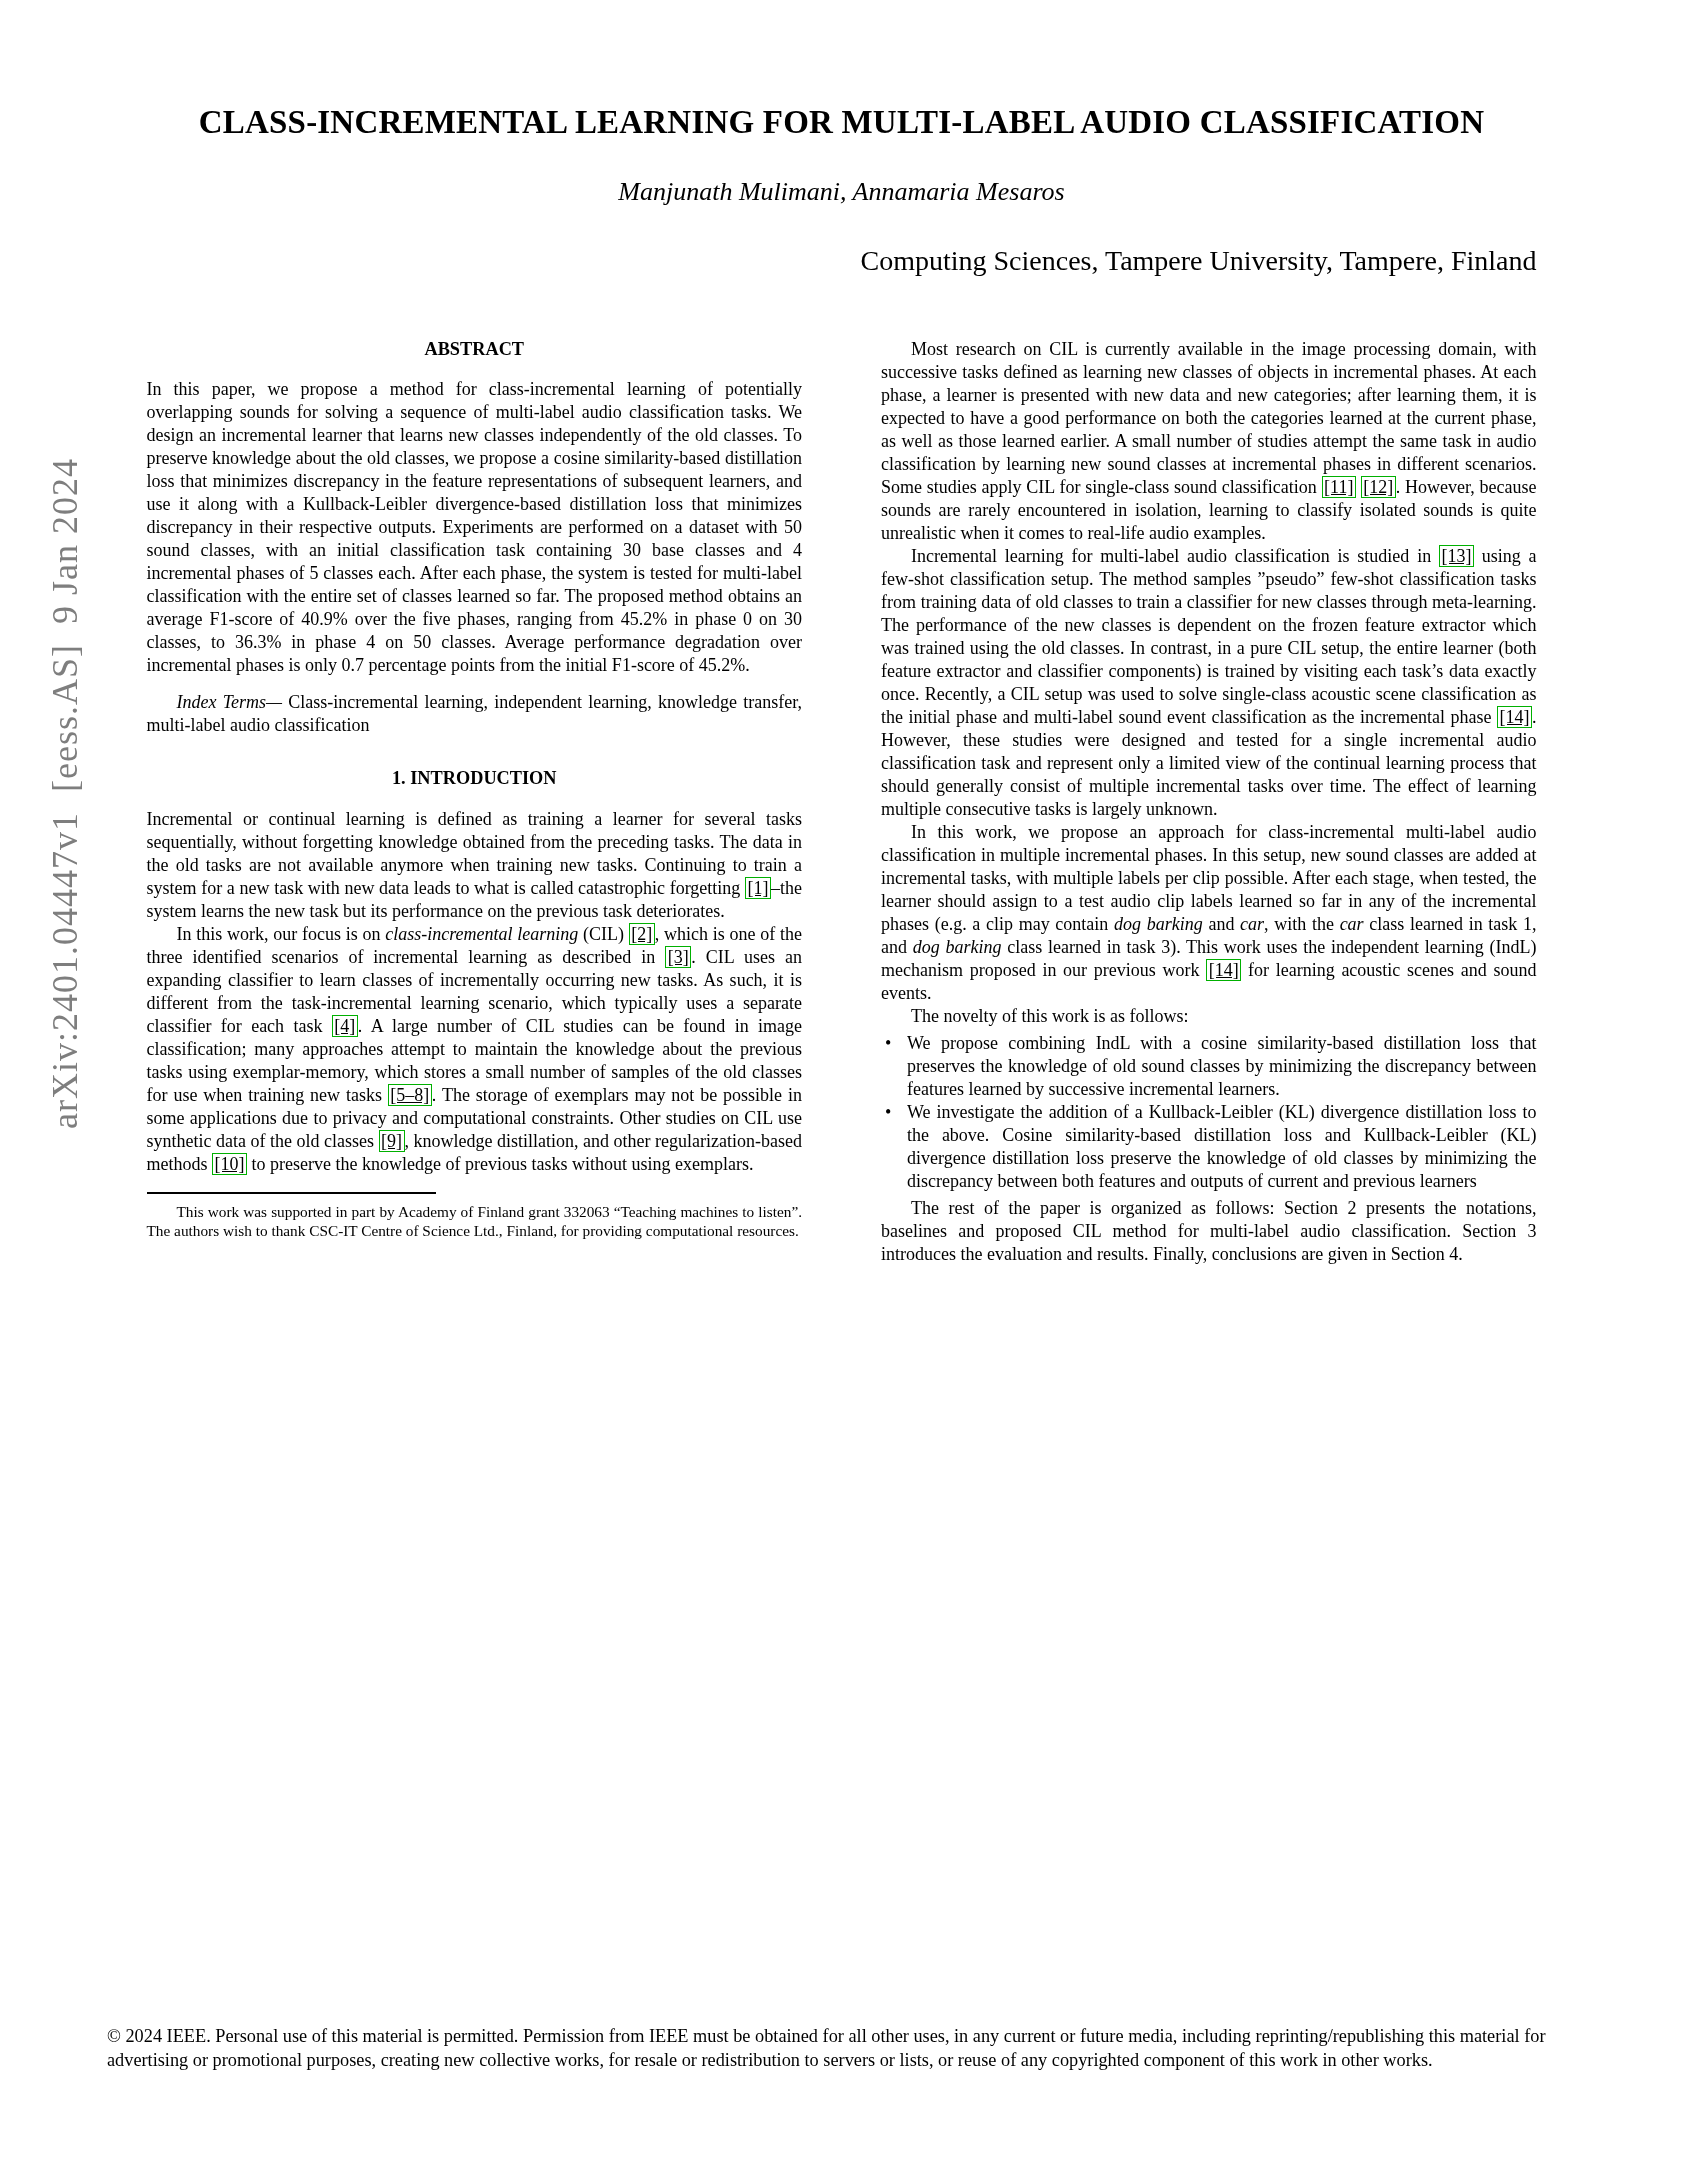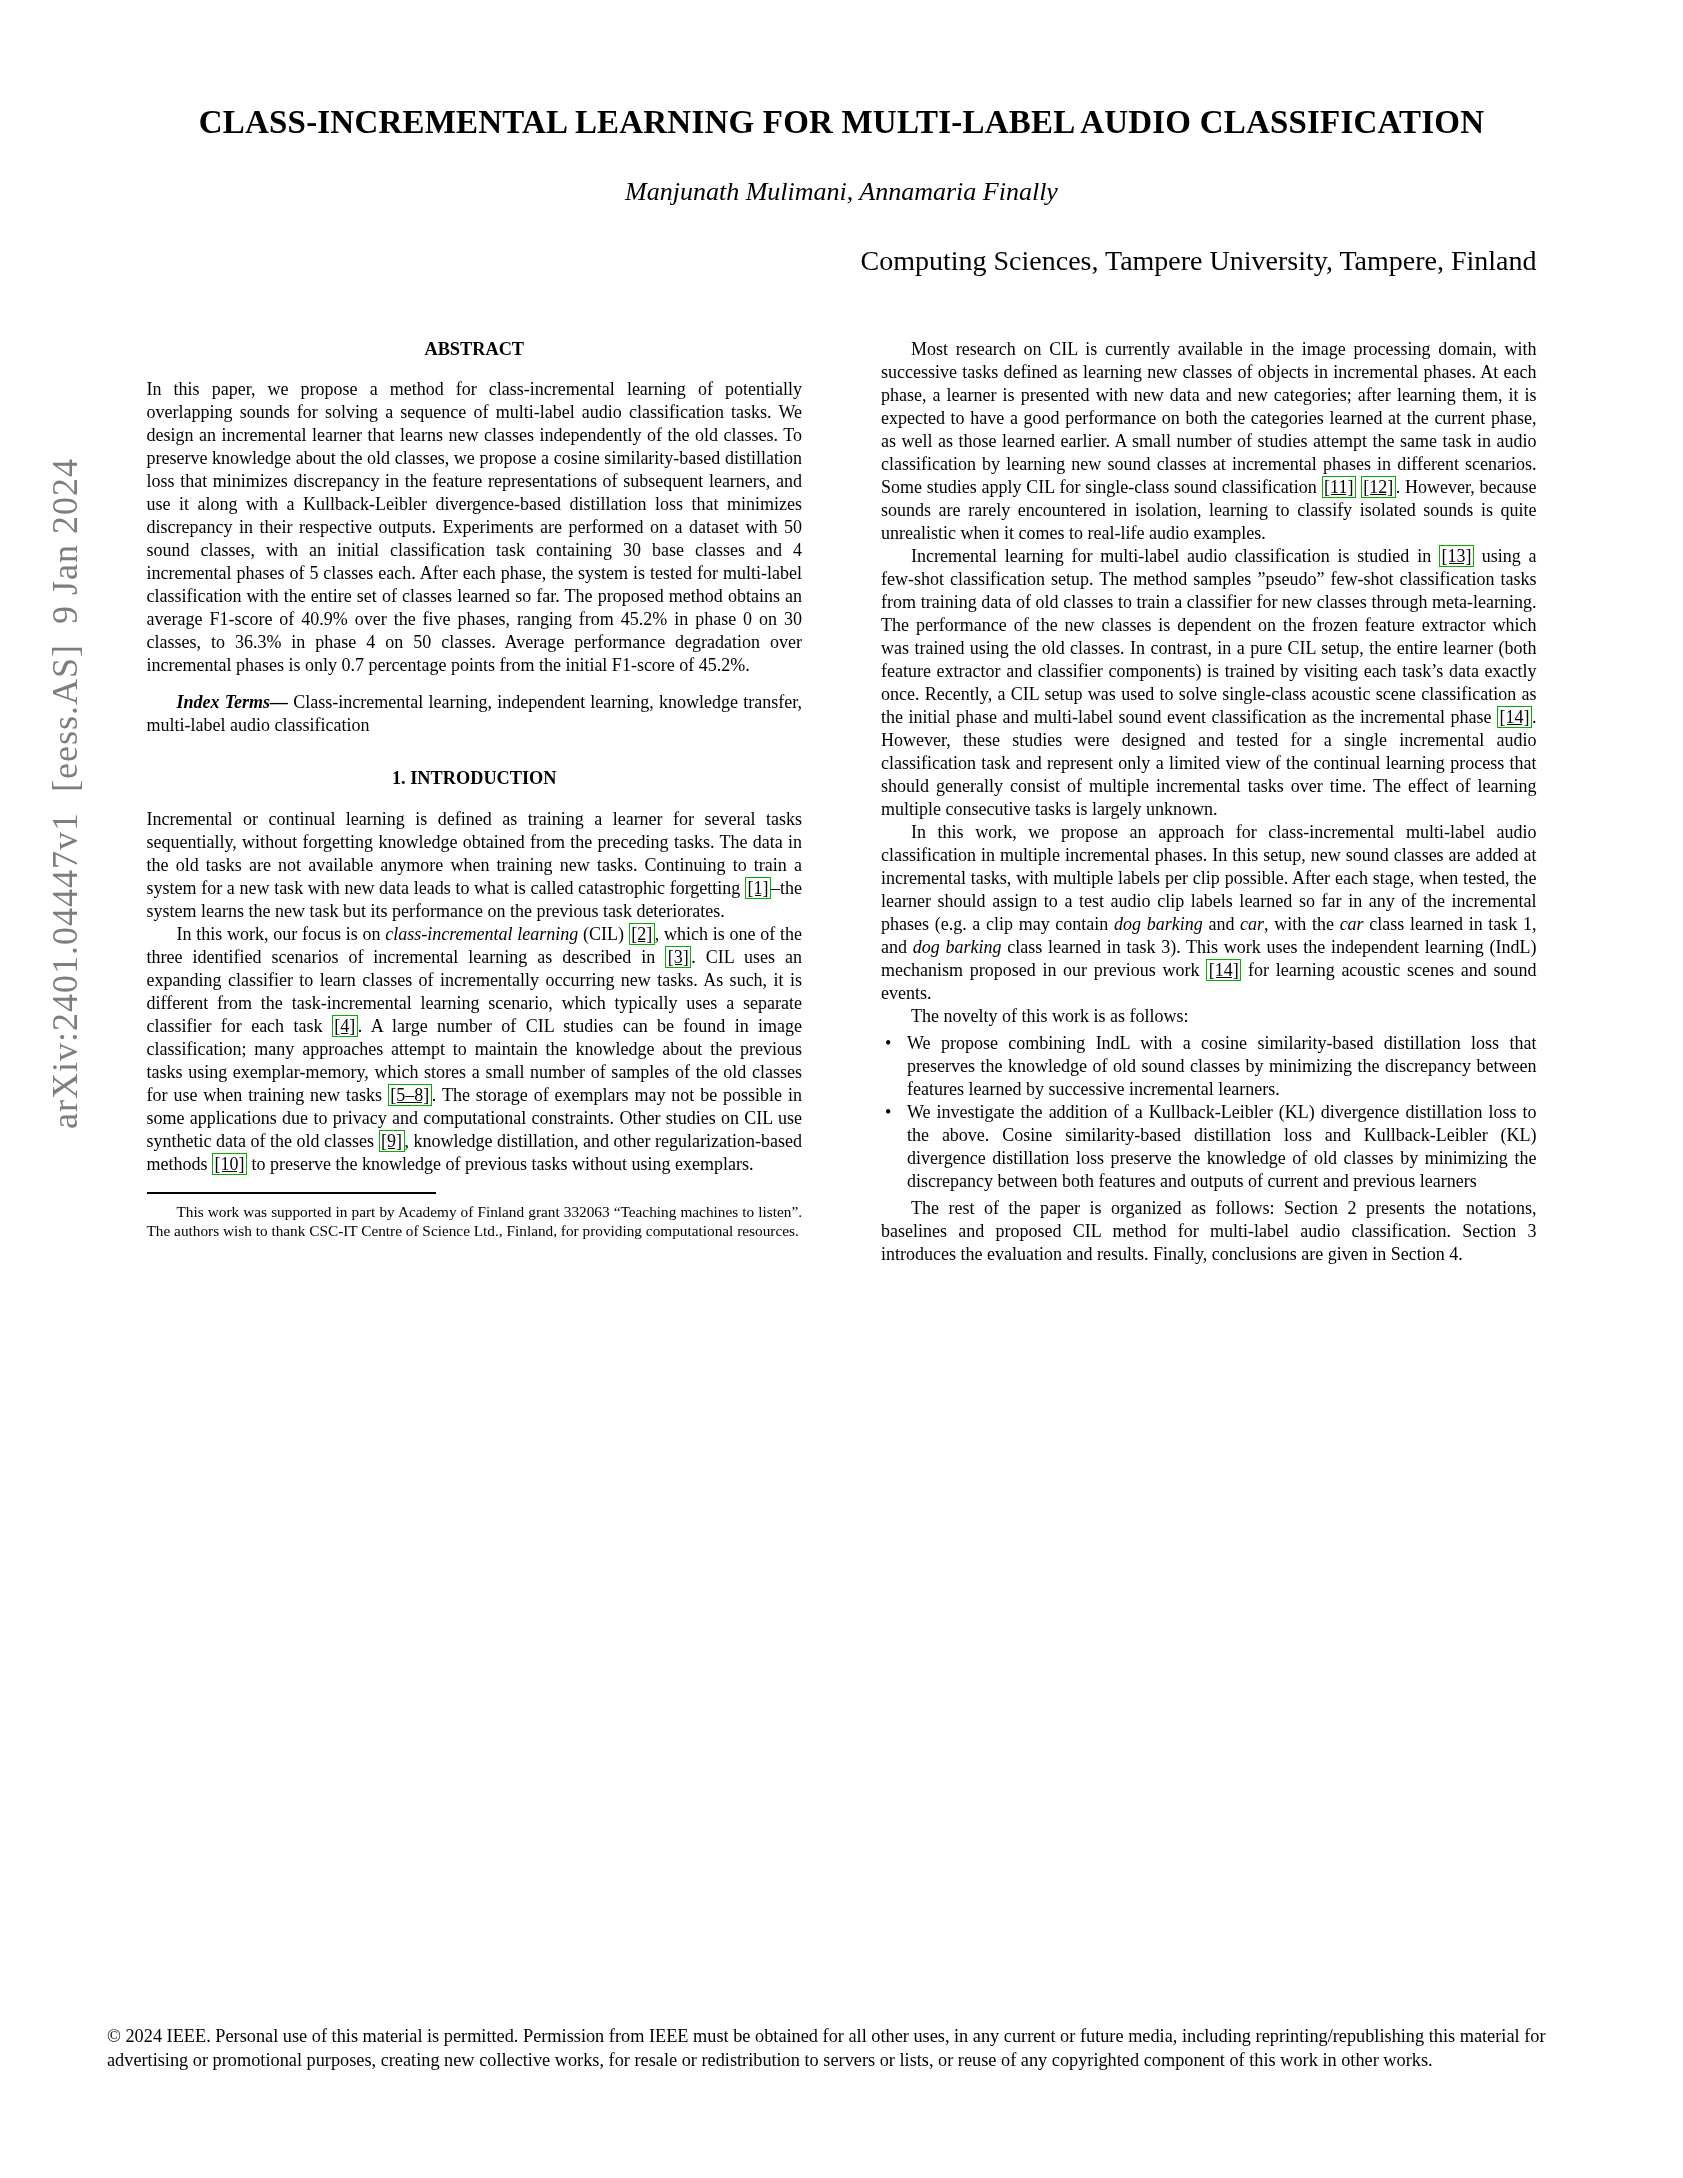--- a/index.html
+++ b/index.html
@@ -13,21 +13,21 @@
   .authors{margin-top:36px;text-align:center;font-size:26px;font-style:italic;}
   .affiliation{margin-top:38px;text-align:right;font-size:28px;}
   .columns{display:flex;gap:79px;margin-top:61px;}
   .col{width:665px;font-size:18px;line-height:23px;text-align:justify;hyphens:auto;-webkit-hyphens:auto;}
   .heading{font-size:18.3px;font-weight:bold;text-align:center;margin:0 0 17px 0;}
   .section-heading{margin:30px 0 18px 0;}
   p{margin:0;text-indent:30px;}
   p.noindent{text-indent:0;}
   .index-terms{margin-top:14px;}
   .seg-i{font-style:italic;}
-  .seg-bi{font-style:italic;font-weight:bold;}
+  .seg-bi{font-style:italic;font-weight:normal;}
   .seg-cite{border:1.5px solid #00b000;padding:0 1.5px;text-decoration:underline;}
   .footnote{margin-top:16px;}
   .footnote-rule{width:289px;border-top:2px solid #000;margin-bottom:8px;}
   .footnote-text{font-size:15.3px;line-height:19.3px;}
   .bullets{margin:4px 0;}
   .bullet-item{display:flex;}
   .bullet-marker{flex:0 0 26px;padding-left:4px;box-sizing:border-box;}
   .bullet-text{flex:1;text-align:justify;}
   .footer{position:absolute;left:107px;right:107px;top:2024px;text-align:left;
           font-size:18.3px;line-height:24px;}
@@ -35,21 +35,21 @@
 </head>
 <body>
 
 <div class="page">
 
   <div class="watermark">arXiv:2401.04447v1  [eess.AS]  9 Jan 2024</div>
 
   <div class="content">
 
     <h1 class="title">CLASS-INCREMENTAL LEARNING FOR MULTI-LABEL AUDIO CLASSIFICATION</h1>
-    <div class="authors">Manjunath Mulimani, Annamaria Finally</div>
+    <div class="authors">Manjunath Mulimani, Annamaria Mesaros</div>
     <div class="affiliation">Computing Sciences, Tampere University, Tampere, Finland</div>
 
     <div class="columns">
 
       <div class="col">
         <h2 class="heading">ABSTRACT</h2>
         <p class="noindent">In this paper, we propose a method for class-incremental learning of potentially overlapping sounds for solving a sequence of multi-label audio classification tasks. We design an incremental learner that learns new classes independently of the old classes. To preserve knowledge about the old classes, we propose a cosine similarity-based distillation loss that minimizes discrepancy in the feature representations of subsequent learners, and use it along with a Kullback-Leibler divergence-based distillation loss that minimizes discrepancy in their respective outputs. Experiments are performed on a dataset with 50 sound classes, with an initial classification task containing 30 base classes and 4 incremental phases of 5 classes each. After each phase, the system is tested for multi-label classification with the entire set of classes learned so far. The proposed method obtains an average F1-score of 40.9% over the five phases, ranging from 45.2% in phase 0 on 30 classes, to 36.3% in phase 4 on 50 classes. Average performance degradation over incremental phases is only 0.7 percentage points from the initial F1-score of 45.2%.</p>
         <p class="index-terms"><span class="seg-bi">Index Terms—</span> Class-incremental learning, independent learning, knowledge transfer, multi-label audio classification</p>
         <h2 class="heading section-heading">1. INTRODUCTION</h2>
         <p class="noindent">Incremental or continual learning is defined as training a learner for several tasks sequentially, without forgetting knowledge obtained from the preceding tasks. The data in the old tasks are not available anymore when training new tasks. Continuing to train a system for a new task with new data leads to what is called catastrophic forgetting <span class="seg-cite">[1]</span>–the system learns the new task but its performance on the previous task deteriorates.</p>

